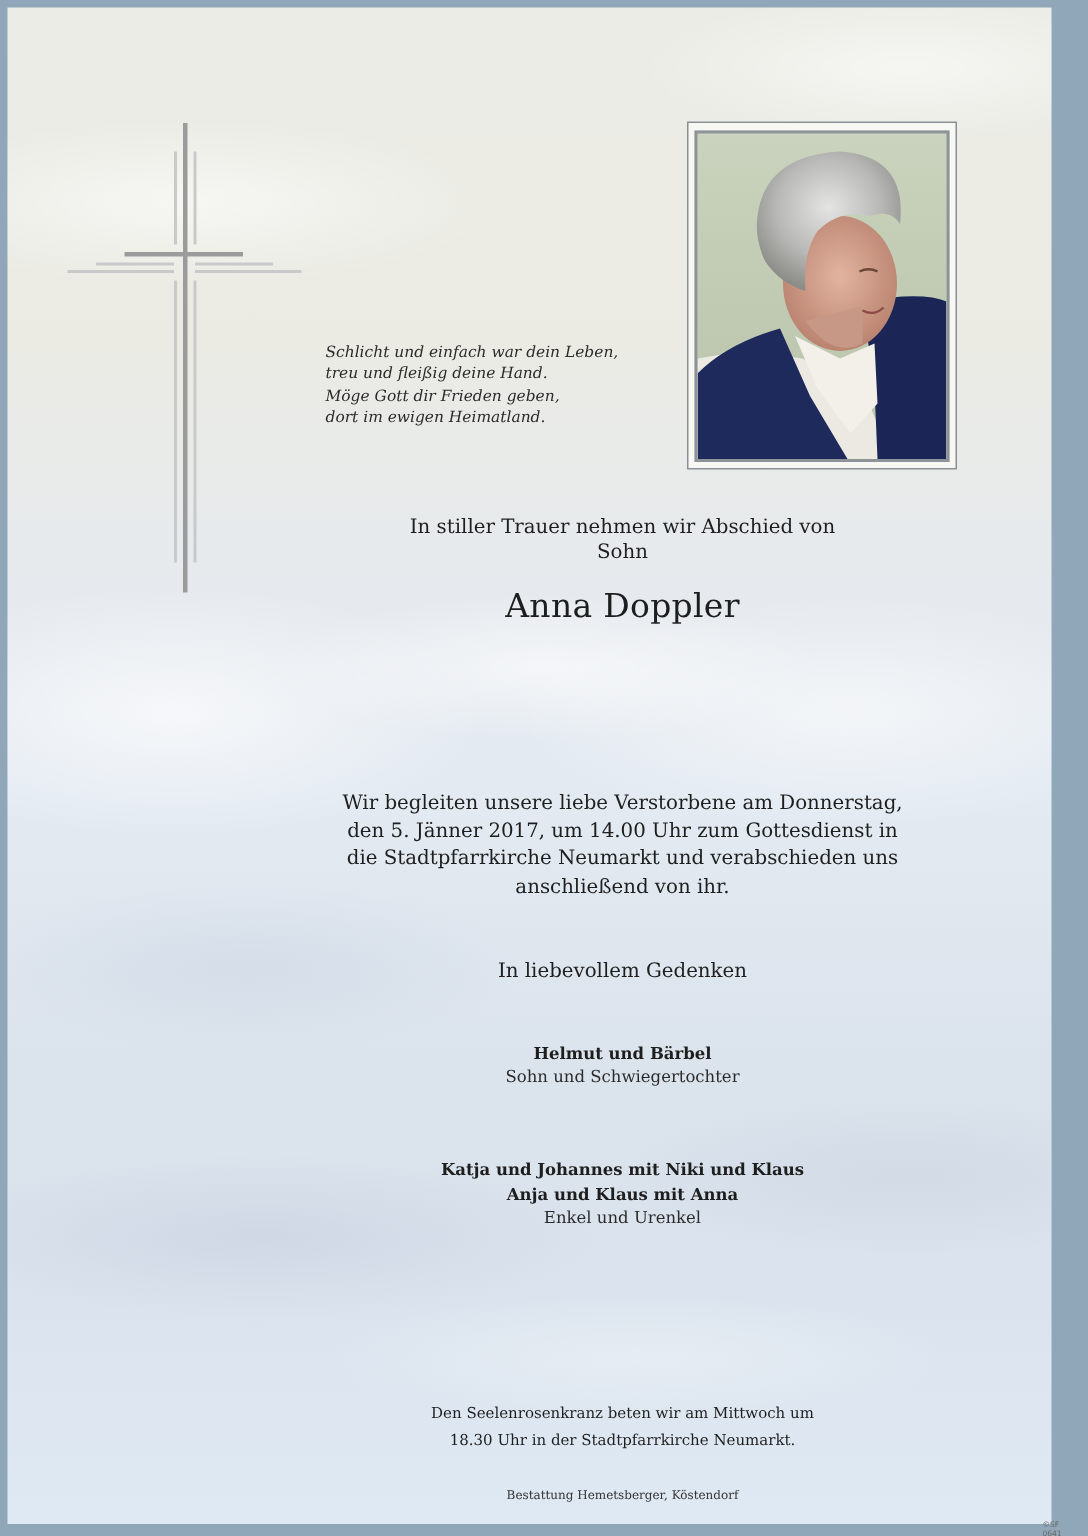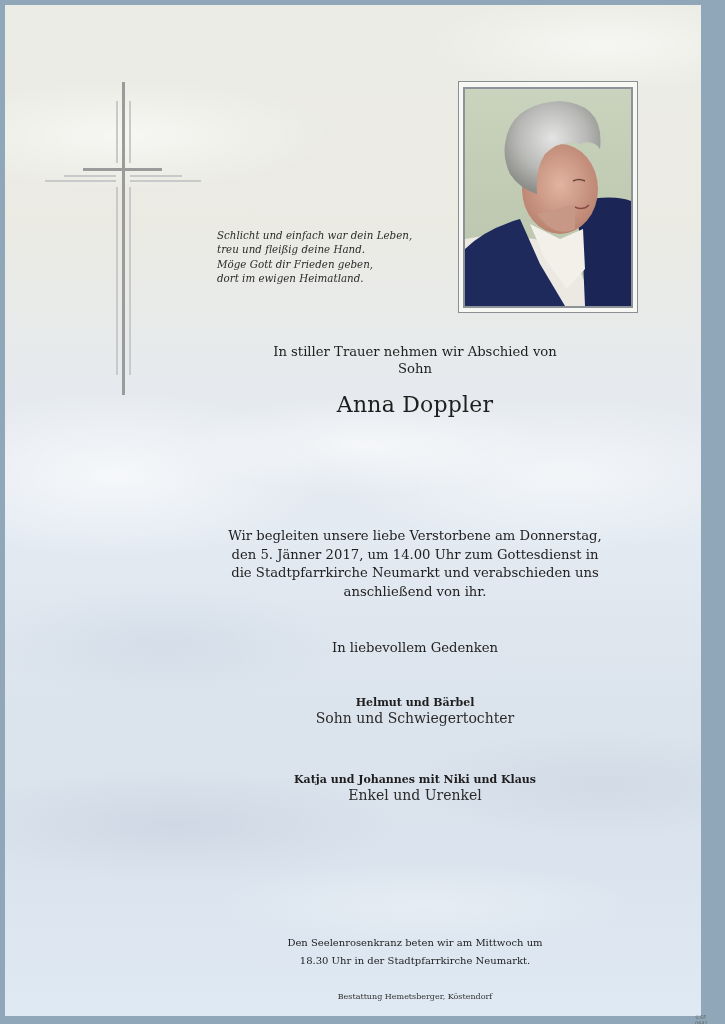--- a/index.html
+++ b/index.html
@@ -34,21 +34,21 @@
     background:#c7d0b6;
   }
   .photo svg { display:block; }
   .center { position:absolute; left:190px; width:440px; text-align:center; color:#1e1e1e; }
   .t-intro { top:338px; font-size:13.2px; line-height:17px; }
   .t-name { top:384px; font-size:22px; line-height:32px; letter-spacing:0.2px; }
   .t-died { top:461px; font-size:13.2px; line-height:17.5px; }
   .t-funeral { top:522px; font-size:13.2px; line-height:18.5px; }
   .t-memory { top:634px; font-size:13.2px; line-height:17px; }
   .fam { font-weight:bold; font-size:11px; line-height:17px; }
-  .rel { font-size:14px; line-height:14px; color:#2a2a2a; }
+  .rel { font-size:11px; line-height:14px; color:#2a2a2a; }
   .t-fam1 { top:689px; }
   .t-fam2 { top:766px; }
   .t-rosary { top:888px; font-size:10px; line-height:18px;margin-top:41px; }
   .t-undertaker { top:987px; font-size:8px; line-height:10px; color:#333; }
   .code { position:absolute; left:690px; top:1009px; font-size:5px; color:#666; font-family:"DejaVu Sans", sans-serif; }
 </style>
 </head>
 <body>
 
 <div class="page">
@@ -133,20 +133,21 @@
 
   <div class="center t-memory">In liebevollem Gedenken</div>
 
   <div class="center t-fam1">
     <div class="fam">Helmut und Bärbel</div>
     <div class="rel">Sohn und Schwiegertochter</div>
   </div>
 
   <div class="center t-fam2">
     <div class="fam">Katja und Johannes mit Niki und Klaus</div>
+    <div class="fam">Anja und Klaus mit Anna</div>
     <div class="rel">Enkel und Urenkel</div>
   </div>
 
   <div class="center t-rosary">
     <div>Den Seelenrosenkranz beten wir am Mittwoch um</div>
     <div>18.30 Uhr in der Stadtpfarrkirche Neumarkt.</div>
   </div>
 
   <div class="center t-undertaker">Bestattung Hemetsberger, Köstendorf</div>
 

